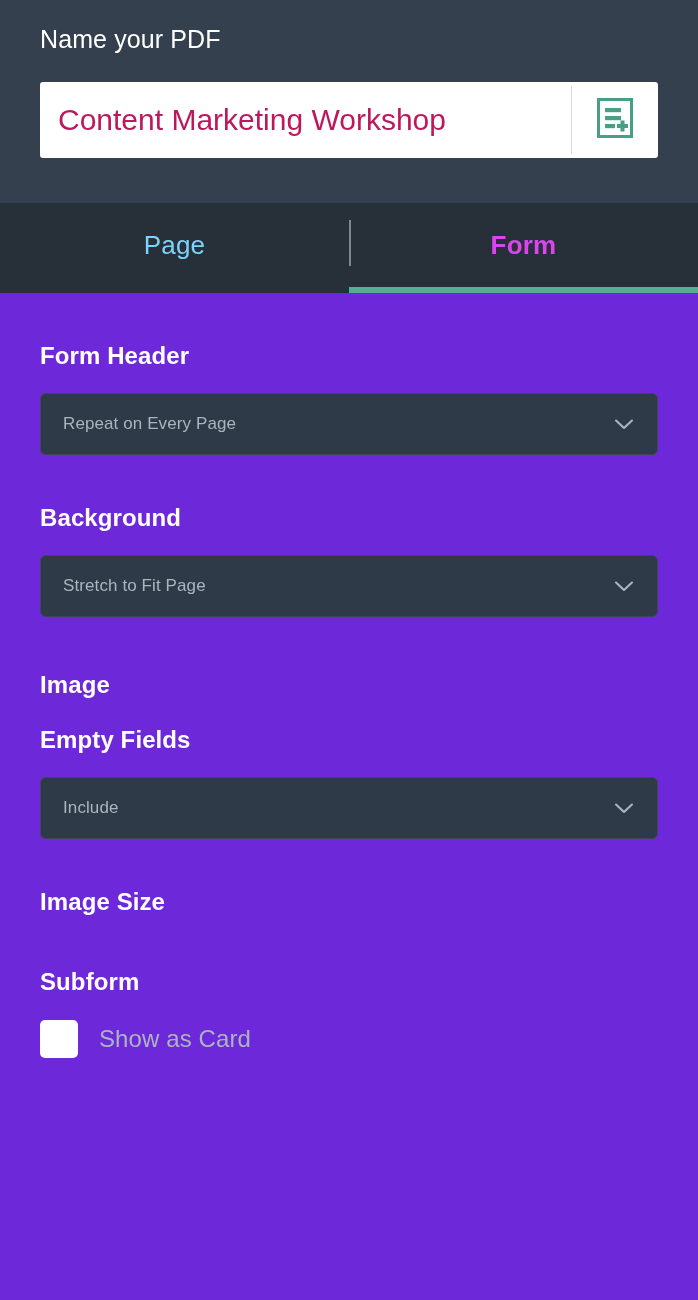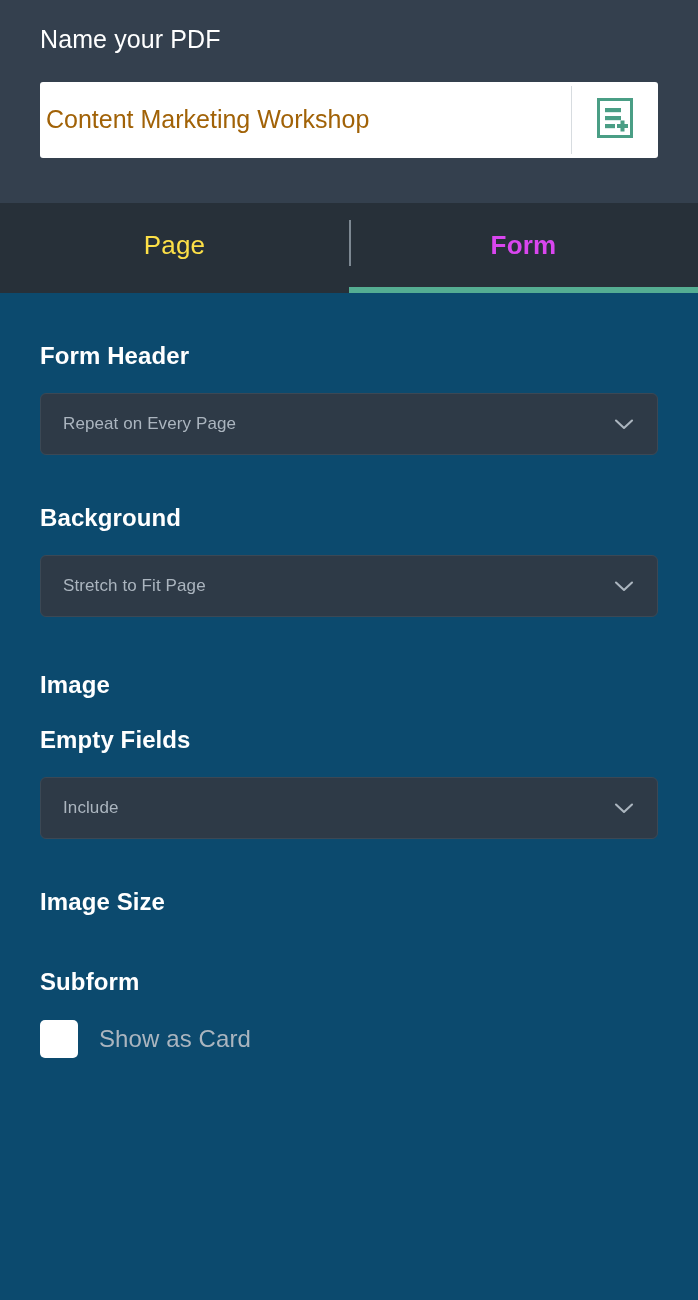--- a/index.html
+++ b/index.html
@@ -52,23 +52,23 @@
     width: 618px;
     overflow: hidden;
   }
 
   .name-input {
     flex: 1 1 auto;
     border: none;
     outline: none;
     background: transparent;
     font-family: "Liberation Sans", sans-serif;
-    font-size: 25px;
-    color: #a16207;
-    padding: 0 6px;
+    font-size: 30px;
+    color: #be185d;
+    padding: 0 18px;
     min-width: 0;
   }
 
   .name-input::placeholder { color: #9aa4ae; }
 
   .field-divider {
     width: 1px;
     background: #d7dce0;
     flex: 0 0 auto;
     margin: 4px 0;
@@ -103,21 +103,21 @@
     font-weight: 400;
     letter-spacing: 0.2px;
     cursor: pointer;
     position: relative;
     background: transparent;
     border: none;
     font-family: "Liberation Sans", sans-serif;
     padding-bottom: 6px;
   }
 
-  .tab.inactive { color: #fde047; }
+  .tab.inactive { color: #7dd3fc; }
   .tab.active   { color: #d946ef; font-weight: bold; }
 
   .tab.active::after {
     content: "";
     position: absolute;
     left: 0;
     right: 0;
     bottom: 0;
     height: 6px;
     background: #55ad92;
@@ -128,21 +128,21 @@
     left: 349px;
     top: 17px;
     width: 2px;
     height: 46px;
     background: #7d8892;
   }
 
   
   .body-panel {
     flex: 1 1 auto;
-    background: #0c4a6e;
+    background: #6d28d9;
     padding: 0 40px;
     overflow: hidden;
   }
 
   .section { }
 
   .section-label {
     font-size: 24px;
     font-weight: 700;
     color: #ffffff;

